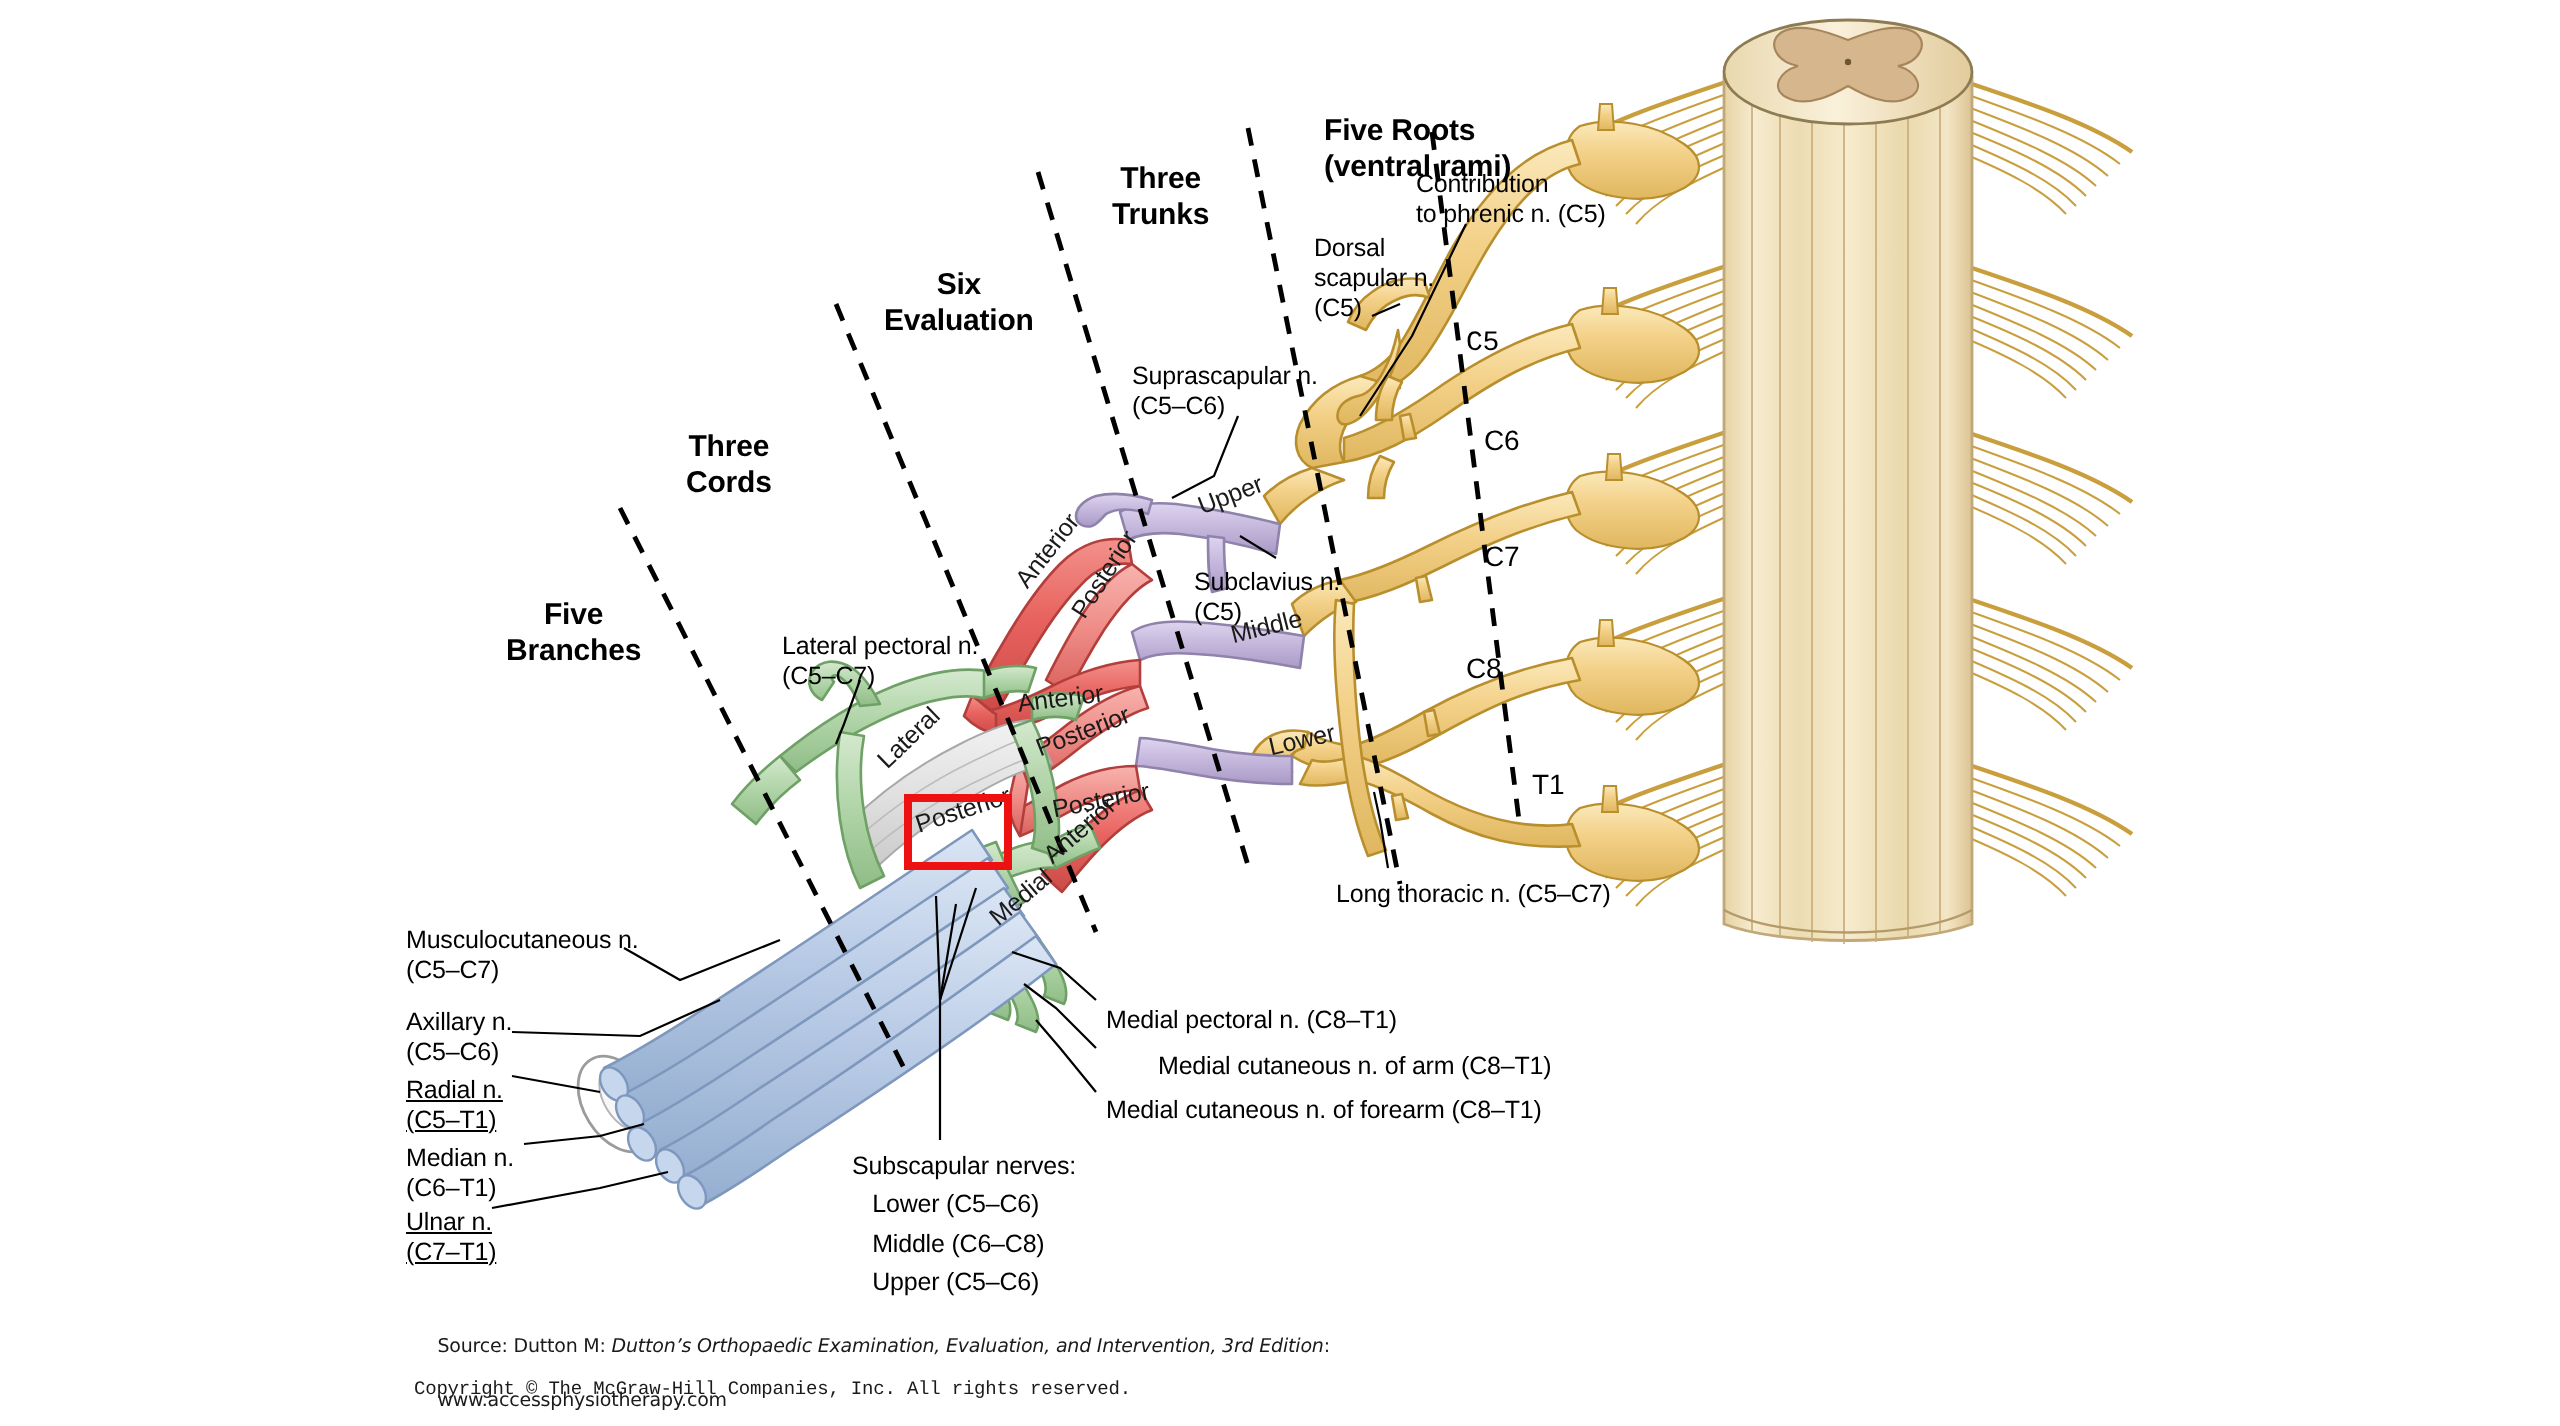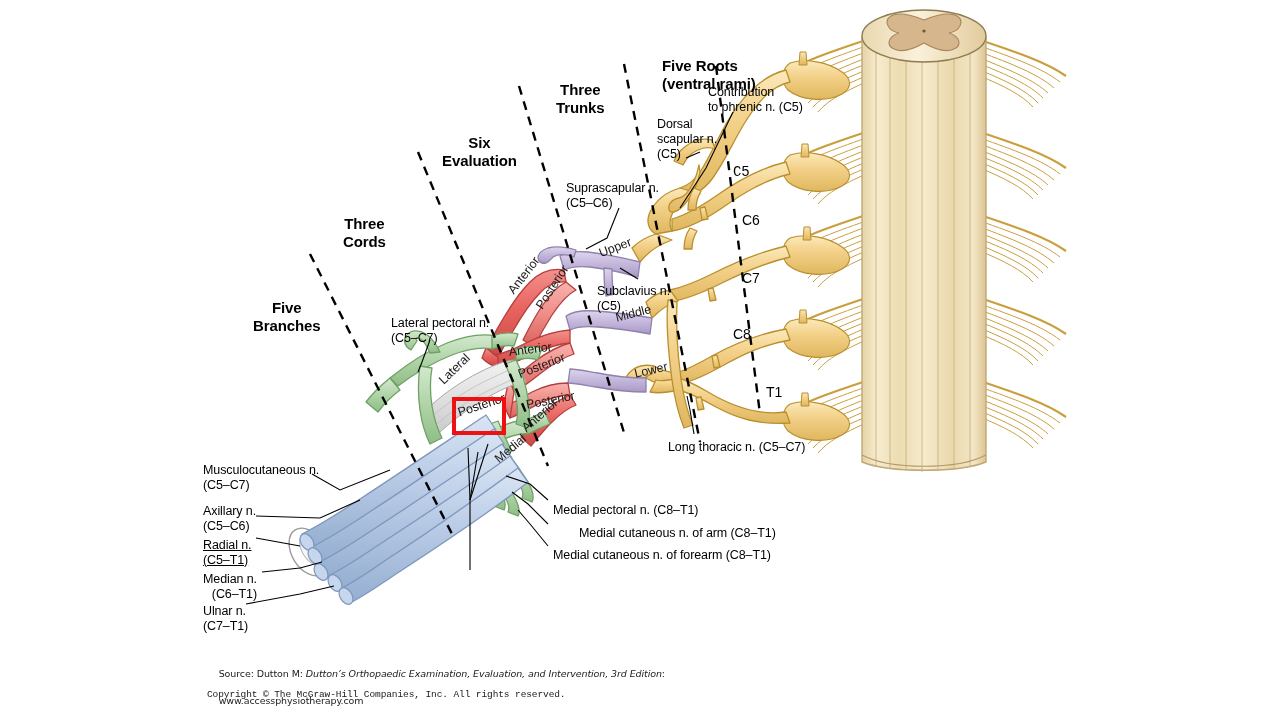--- a/index.html
+++ b/index.html
@@ -633,27 +633,31 @@
 (C5)</div>
   <div class="lbl ann" style="left:391px; top:316px;">Lateral pectoral n.
 (C5–C7)</div>
   <div class="lbl ann" style="left:668px; top:440px;">Long thoracic n. (C5–C7)</div>
   <div class="lbl ann" style="left:203px; top:463px;">Musculocutaneous n.
 (C5–C7)</div>
   <div class="lbl ann" style="left:203px; top:504px;">Axillary n.
 (C5–C6)</div>
   <div class="lbl ann" style="left:203px; top:538px;text-decoration:underline;">Radial n.
 (C5–T1)</div>
-  <div class="lbl ann" style="left:203px; top:572px;text-align:right;">Median n.
+  <div class="lbl ann" style="left:203px; top:572px;">Median n.
 (C6–T1)</div>
-  <div class="lbl ann" style="left:203px; top:604px;">Ulnar n.
+  <div class="lbl ann" style="left:203px; top:604px;text-decoration:underline;">Ulnar n.
 (C7–T1)</div>
   <div class="lbl ann" style="left:553px; top:503px;">Medial pectoral n. (C8–T1)</div>
   <div class="lbl ann" style="left:579px; top:526px;">Medial cutaneous n. of arm (C8–T1)</div>
   <div class="lbl ann" style="left:553px; top:548px;">Medial cutaneous n. of forearm (C8–T1)</div>
+  <div class="lbl ann" style="left:426px; top:574px; line-height:1.55;">Subscapular nerves:
+   Lower (C5–C6)
+   Middle (C6–C8)
+   Upper (C5–C6)</div>
 
   <div class="lbl src" style="left:207px; top:653px;">
     <span>Source: Dutton M: </span><i>Dutton’s Orthopaedic Examination, Evaluation, and Intervention, 3rd Edition</i><span>:</span><br>
     <span>www.accessphysiotherapy.com</span>
   </div>
   <div class="lbl cpy" style="left:207px; top:689px;">Copyright © The McGraw-Hill Companies, Inc. All rights reserved.</div>
 
 </div>
 
 </body></html>

